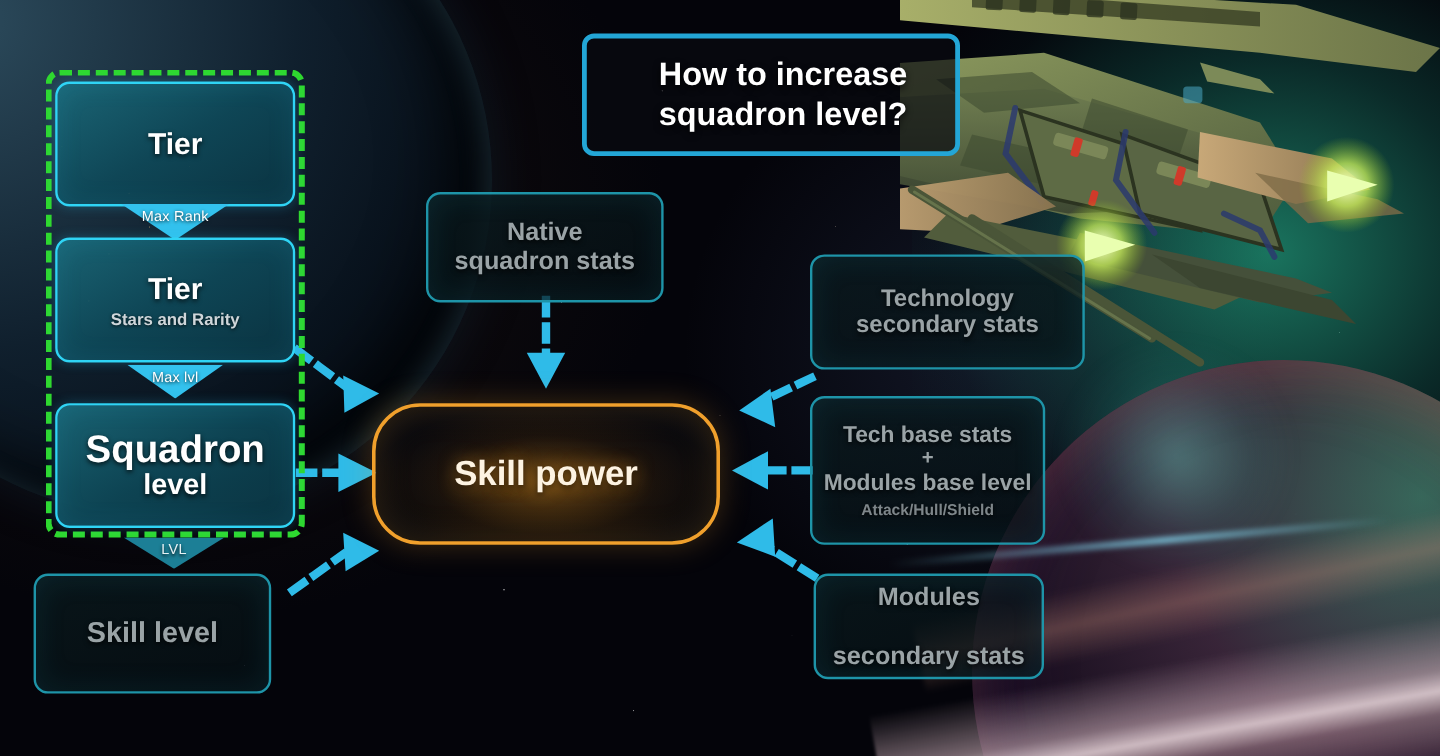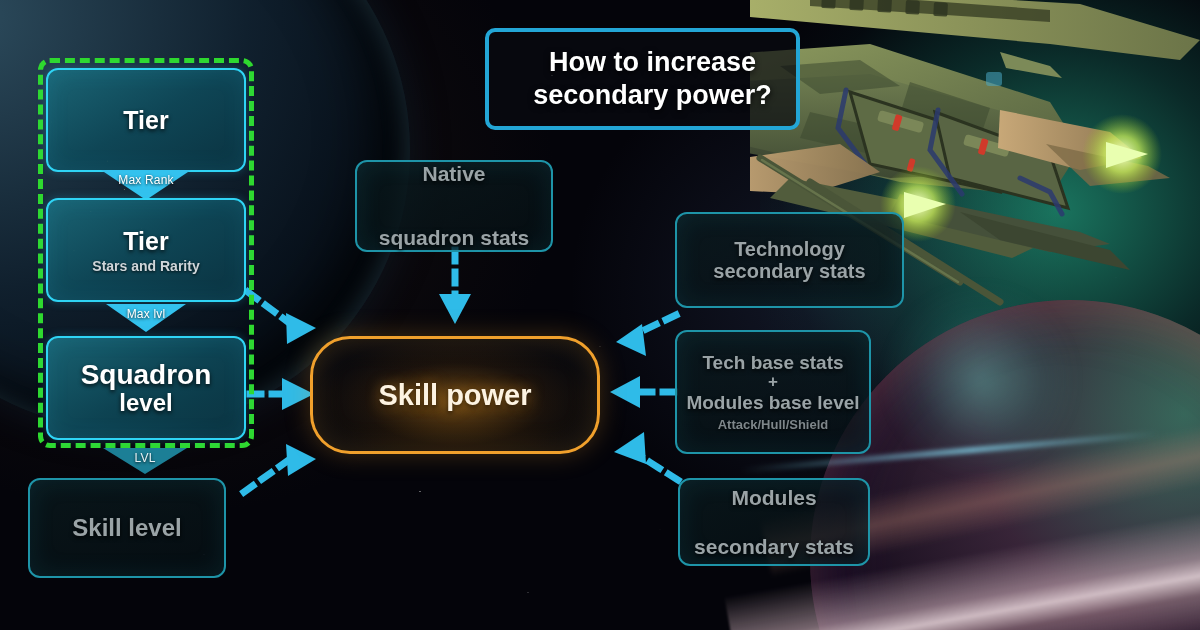--- a/index.html
+++ b/index.html
@@ -326,21 +326,21 @@
     </g>
 
     <g>
       <path class="dot" d="M678,480 L640,456"></path>
       <polygon points="646,464 644,432 614,452" fill="#2fbbe8"></polygon>
     </g>
   </svg>
 
   <div id="title-box">
     <div class="t">How to increase</div>
-    <div class="t">secondary power?</div>
+    <div class="t">squadron level?</div>
   </div>
 
   <div id="green-group"></div>
 
   <div class="node bright" id="node-tier" style="left:46px; top:68px; width:200px; height:104px;">
     <div class="t" style="font-size:25px;">Tier</div>
   </div>
 
   <div class="chev" style="left:101px; top:170px; width:90px; height:30px;">
     <svg class="tri" viewBox="0 0 90 30" preserveAspectRatio="none">
@@ -355,36 +355,36 @@
   </div>
 
   <div class="chev" style="left:106px; top:304px; width:80px; height:28px;">
     <svg class="tri" viewBox="0 0 80 28" preserveAspectRatio="none">
       <polygon points="0,0 80,0 40,28" fill="#33c2ee"></polygon>
     </svg>
     <span class="lbl">Max lvl</span>
   </div>
 
   <div class="node bright" id="node-squadron-level" style="left:46px; top:336px; width:200px; height:104px;">
-    <div class="t" style="font-size:28px;">Squadron</div>
+    <div class="t" style="font-size:32px;">Squadron</div>
     <div class="t" style="font-size:24px;">level</div>
   </div>
 
   <div class="chev" style="left:103px; top:448px; width:84px; height:26px;">
     <svg class="tri" viewBox="0 0 84 26" preserveAspectRatio="none">
       <polygon points="0,0 84,0 42,26" fill="#1c7f96"></polygon>
     </svg>
     <span class="lbl" style="color:#e6f2f5;">LVL</span>
   </div>
 
   <div class="node dim" id="node-skill-level" style="left:28px; top:478px; width:198px; height:100px;">
     <div class="t" style="font-size:24px;">Skill level</div>
   </div>
 
-  <div class="node dim" id="node-native-stats" style="left:355px; top:160px; width:198px; height:92px;justify-content:space-between;">
+  <div class="node dim" id="node-native-stats" style="left:355px; top:160px; width:198px; height:92px;">
     <div class="t" style="font-size:21px;">Native</div>
     <div class="t" style="font-size:21px;">squadron stats</div>
   </div>
 
   <div class="node" id="total-power" style="left:310px; top:336px; width:290px; height:118px;">
     <div class="t">Skill power</div>
   </div>
 
   <div class="node dim" id="node-technology-secondary" style="left:675px; top:212px; width:229px; height:96px;">
     <div class="t" style="font-size:20px;">Technology</div>

